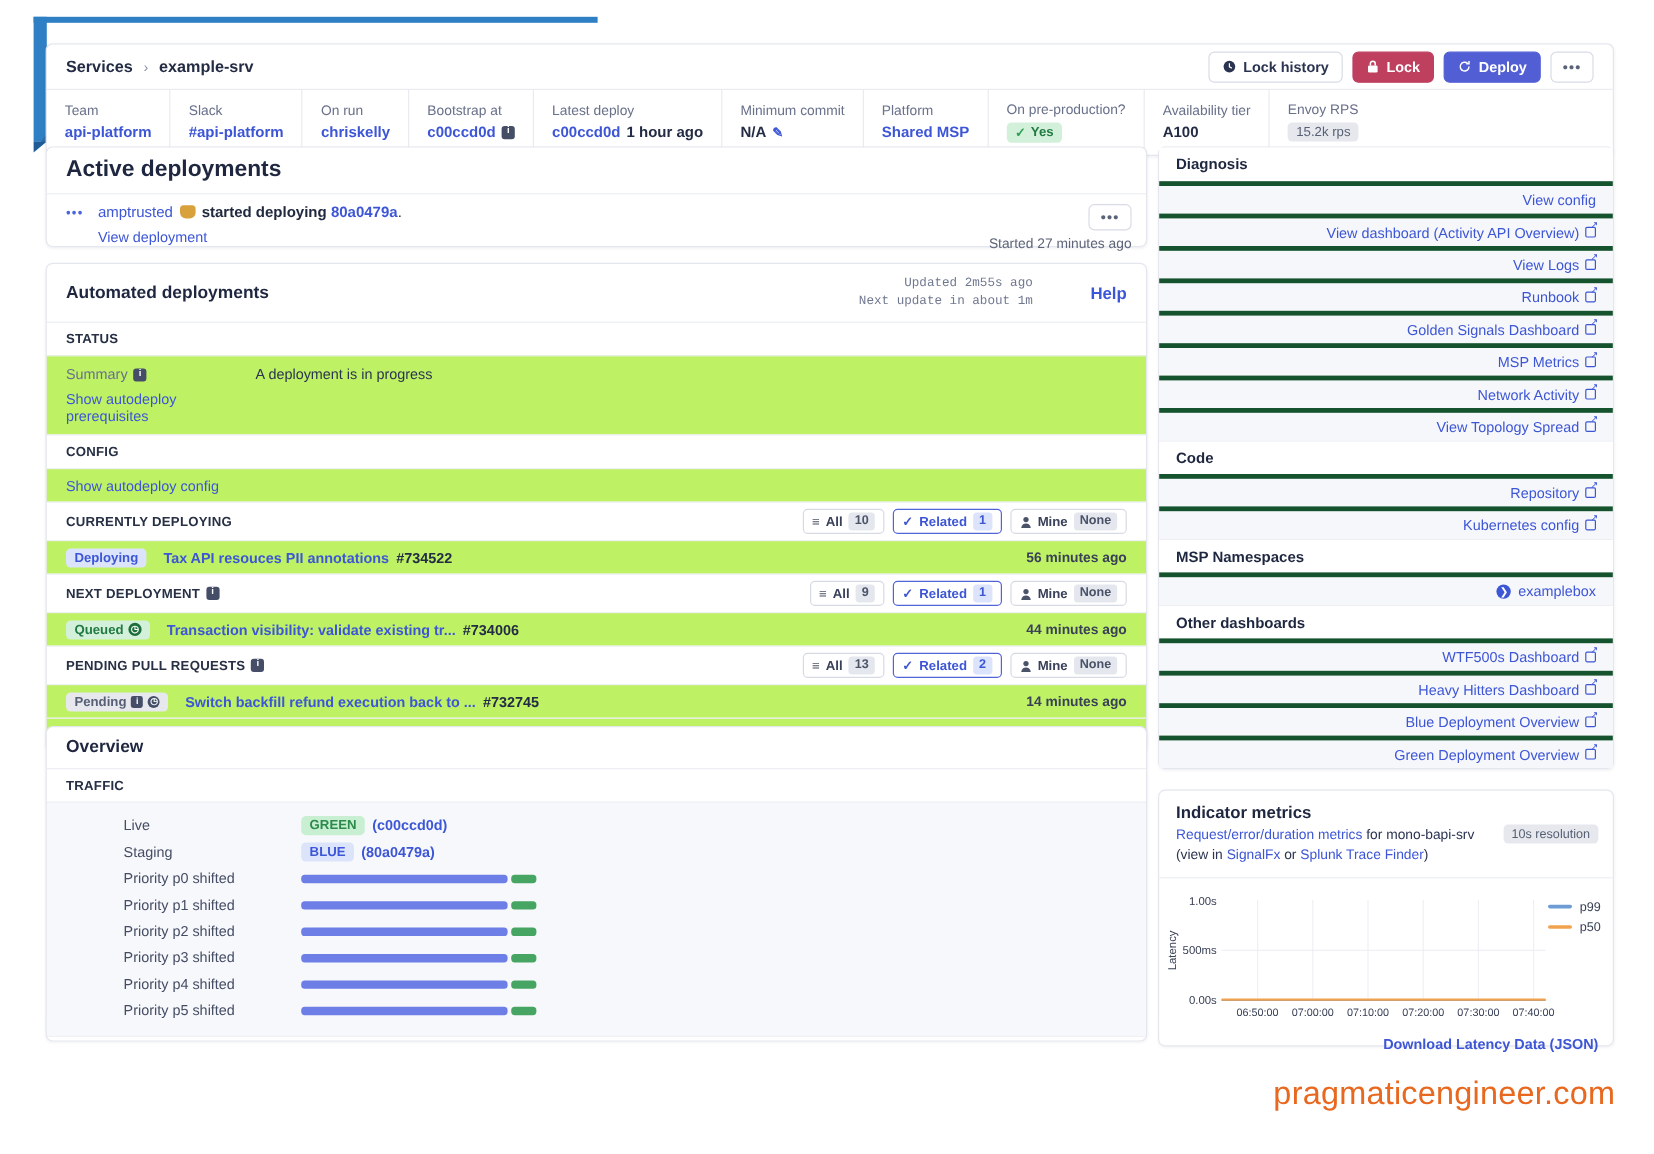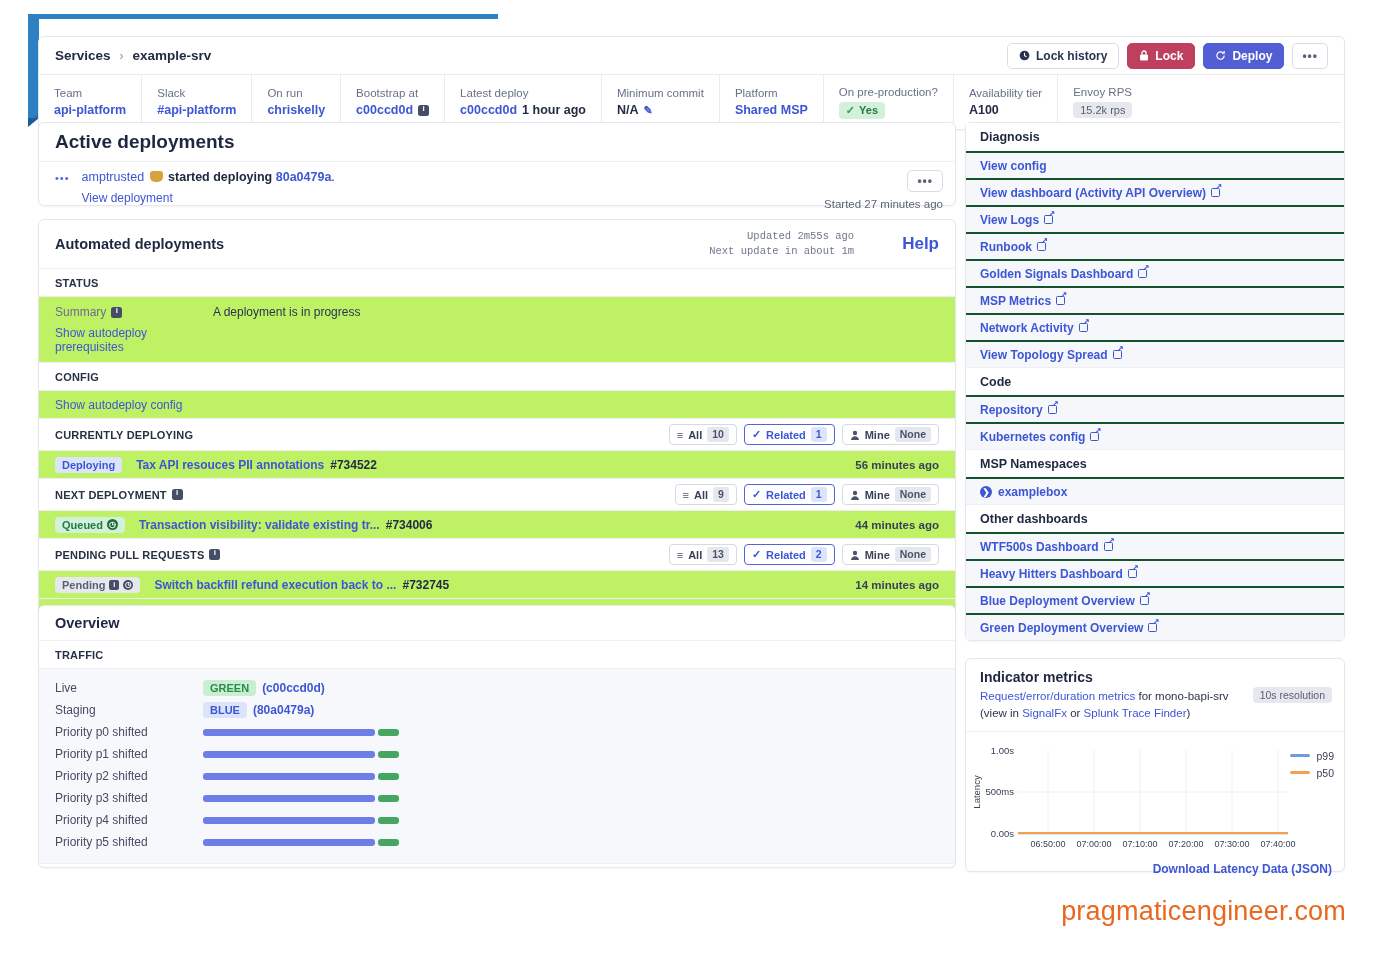--- a/index.html
+++ b/index.html
@@ -55,48 +55,48 @@
   .dep-dots { color:#4a63e0; font-size:11px; letter-spacing:1px; margin-right:12px; margin-top:2px; }
   .dep-line { font-size:12.5px; }
   .bot-emoji { display:inline-block; width:13px; height:11px; background:#d9a13c; border-radius:3px 3px 5px 5px; margin:0 2px; vertical-align:-1px; }
   .dep-sub { margin-top:7px; font-size:12px; }
   .dep-right { margin-left:auto; display:flex; flex-direction:column; align-items:flex-end; gap:6px; }
 
   
   .auto-card { left:38px; top:219px; width:918px; z-index:2; }
   .auto-hdr-right { margin-left:auto; display:flex; align-items:center; gap:12px; }
   .upd-lines { text-align:right; color:#707890; font-size:10.5px; line-height:1.45;font-family:Liberation Mono, monospace; }
-  .help-link { font-size:17px; font-weight:bold;padding-left:36px; }
+  .help-link { font-size:14px; font-weight:bold;padding-left:36px; }
   .filters { margin-left:auto; display:flex; gap:7px; }
   .fbtn { display:inline-flex; align-items:center; gap:5px; height:21px; padding:0 7px; border:1px solid #d6dae3; border-radius:4px; background:#fff; font-size:11px; color:#39415a; font-weight:bold; cursor:pointer; }
   .fbtn .pill { background:#e4e7ee; color:#4b5368; border-radius:3px; padding:0 5px; font-size:10.5px; font-weight:bold; line-height:15px; }
   .fbtn-active { border:1.5px solid #5265d8; color:#3d56d6; }
   .fbtn-active .pill { background:#dce4fb; color:#3d56d6; }
   .ficon { font-size:11px; color:#4b5368; }
   .fbtn-active .ficon { color:#3d56d6; }
   .mini-ic { display:inline-block; width:10px; height:10px; background:#454e66; border-radius:2px; color:#fff; font-size:7.5px; text-align:center; line-height:10px; font-weight:bold; }
   .mini-ic.round { border-radius:50%; }
   .q-ic { display:inline-block; width:11px; height:11px; background:#1d6f39; border-radius:50%; color:#fff; font-size:8px; text-align:center; line-height:11px; }
   .pr-num { color:#232c44; font-weight:bold; margin-left:6px; }
   .pr-title { font-size:12px; font-weight:bold; }
   .row .badge { margin-right:14px; }
 
   
   .ov-card { left:38px; top:605px; width:918px; height:263px; overflow:hidden; z-index:2; }
   .traffic-block { background:#f7f8fb; border-top:1px solid #edeff4; padding:6px 16px 8px; }
   .t-row { display:flex; align-items:center; height:18px; margin:4px 0; font-size:12px; color:#454d64; }
-  .t-label { width:148px; }
+  .t-label { width:148px;margin-left:48px; }
   .bar { display:flex; align-items:center; gap:3px; width:196px; }
   .bar-blue { height:7px; border-radius:3px; background:#6d7ee6; width:172px; }
   .bar-green { height:7px; border-radius:3px; background:#46a562; width:21px; }
   .commit-link { font-size:12px; font-weight:bold; margin-left:6px; }
 
   
   .links-card { left:965px; top:122px; width:380px; z-index:2; }
-  .lrow { display:flex; align-items:center; min-height:27px; padding:0 14px; border-top:2px solid #14532d; background:#f6f7fa; font-size:12px; font-weight:bold; }
+  .lrow { display:flex; align-items:center; min-height:27px; padding:0 14px; border-top:4px solid #14532d; background:#f6f7fa; font-size:12px; font-weight:normal;justify-content:flex-end; }
   .lhdr { background:#fff; border-top:1px solid #edeff4; min-height:28px; display:flex; align-items:center; padding:0 14px; font-size:12.5px; font-weight:bold; color:#1f2740; }
   .lhdr:first-child { border-top:none; }
   .ext-icon { display:inline-block; position:relative; width:9px; height:9px; border:1.2px solid #3d56d6; border-radius:1.5px; margin-left:5px; }
   .ext-icon::after { content:"↗"; position:absolute; right:-3px; top:-7px; font-size:8px; color:#3d56d6; background:transparent; }
   .chev-circle { display:inline-block; width:12px; height:12px; border-radius:50%; background:#3d56d6; color:#fff; font-size:8.5px; line-height:12px; text-align:center; margin-right:6px; }
 
   
   .metrics-card { left:965px; top:658px; width:380px; height:214px; z-index:2; }
   .m-head { padding:10px 14px 8px; border-bottom:1px solid #edeff4; position:relative; }
   .m-title { font-size:14px; font-weight:bold; color:#1f2740; margin-bottom:3px; }

